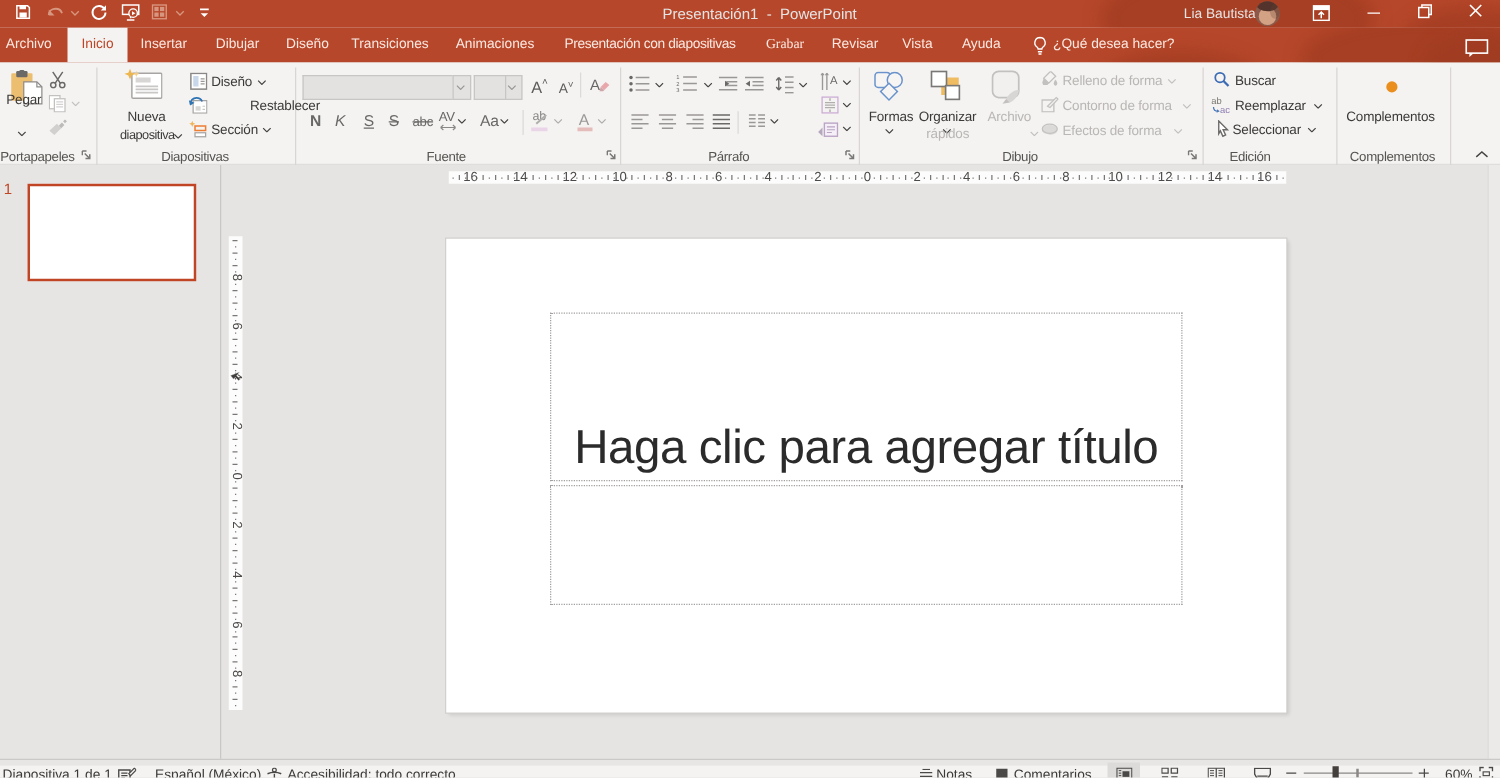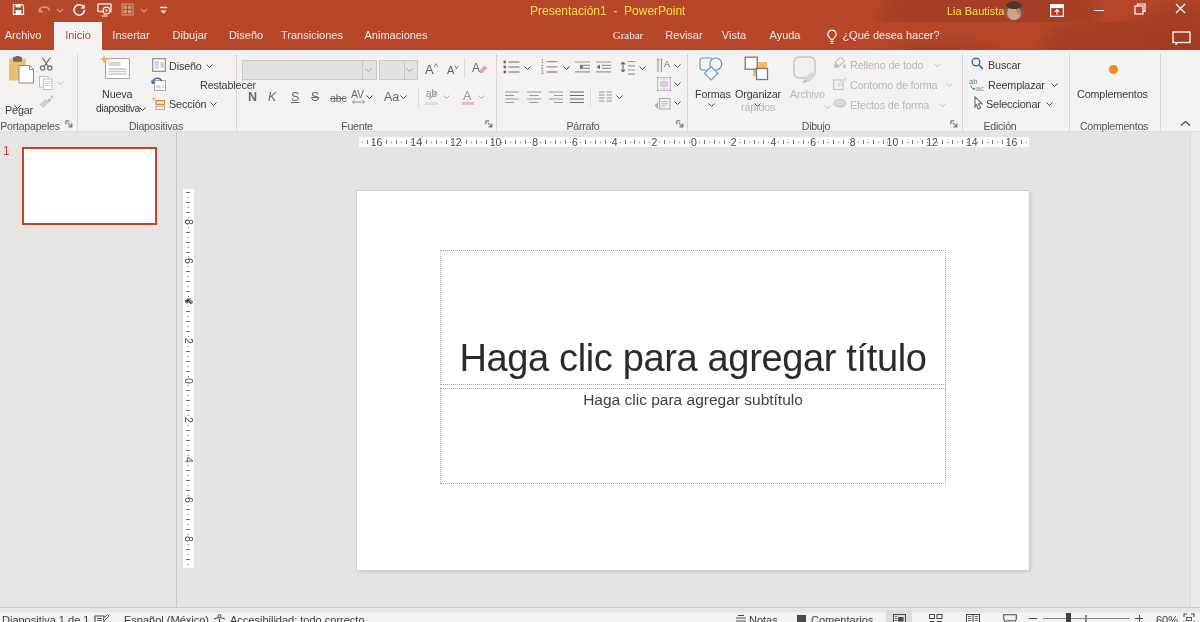--- a/index.html
+++ b/index.html
@@ -2,21 +2,21 @@
 <html><head><meta charset="utf-8">
 <style>
   html,body{margin:0;padding:0;}
   body{width:1200px;height:622px;overflow:hidden;position:relative;
        font-family:"Liberation Sans",sans-serif;background:#e6e4e3;}
   .abs{position:absolute;}
   
   #titlebar{left:0;top:0;width:1200px;height:22px;background:#b7472a;overflow:hidden;}
   #tabrow{left:0;top:22px;width:1200px;height:28px;background:#b7472a;overflow:hidden;}
   .blob{position:absolute;background:#a03c22;border-radius:50%;opacity:.75;filter:blur(7px);}
-  .ttl{color:#fde047;font-size:12px;}
+  .ttl{color:#e5e5e5;font-size:12px;}
   .tab{position:absolute;top:0;height:28px;line-height:27px;color:#fbe9e2;font-size:11px;white-space:nowrap;transform:translateX(-50%);}
   
   #ribbon{left:0;top:50px;width:1200px;height:81px;background:#f4f3f2;border-bottom:1px solid #e0dedc;}
   .gsep{position:absolute;top:4px;width:1px;height:120px;background:#d8d5d3;}
   .glabel{position:absolute;top:69.5px;font-size:10.6px;color:#55534f;white-space:nowrap;transform:translateX(-50%);letter-spacing:-0.25px;}
   .rtext{position:absolute;font-size:10.8px;color:#3c3a38;white-space:nowrap;letter-spacing:-0.15px;}
   .fbtn{font-size:12.5px !important;color:#6a6866 !important;}
   .rgray{color:#b9b6b4;}
   .chev{position:absolute;width:7px;height:4px;}
   .launch{position:absolute;width:8px;height:8px;}
@@ -106,20 +106,21 @@
   <div class="blob" style="left:880px;top:18px;width:130px;height:50px;"></div>
   <div class="blob" style="left:1140px;top:6px;width:90px;height:46px;opacity:.9;"></div>
   <span class="tab" style="left:23px;">Archivo</span>
   <div class="abs" style="left:54px;top:0;width:48px;height:28px;background:#f5f3f1;"></div>
   <span class="tab" style="left:78px;color:#bc4527;">Inicio</span>
   <span class="tab" style="left:131px;">Insertar</span>
   <span class="tab" style="left:190px;">Dibujar</span>
   <span class="tab" style="left:246px;">Diseño</span>
   <span class="tab" style="left:312px;">Transiciones</span>
   <span class="tab" style="left:396px;">Animaciones</span>
+  <span class="tab" style="left:520px;letter-spacing:-0.3px;">Presentación con diapositivas</span>
   <span class="tab" style="left:628px;font-family:Liberation Serif, serif;">Grabar</span>
   <span class="tab" style="left:684px;">Revisar</span>
   <span class="tab" style="left:734px;">Vista</span>
   <span class="tab" style="left:785px;">Ayuda</span>
   <span class="tab" style="left:891px;">¿Qué desea hacer?</span>
   <svg class="abs" style="left:826px;top:7px;" width="12" height="16" viewBox="0 0 12 16">
     <path d="M6 1a4.2 4.2 0 0 1 2.4 7.6c-.6.5-.9 1-.9 1.6H4.5c0-.6-.3-1.1-.9-1.6A4.2 4.2 0 0 1 6 1z" fill="none" stroke="#fff" stroke-width="1.1"></path>
     <path d="M4.3 12.4h3.4M4.8 14.2h2.4" stroke="#fff" stroke-width="1.1"></path>
   </svg>
   <svg class="abs" style="left:1172px;top:9px;" width="19" height="15" viewBox="0 0 19 15">
@@ -137,21 +138,21 @@
   <div class="gsep" style="left:1069px;"></div>
   <div class="gsep" style="left:1160px;"></div>
 
   <svg class="abs" style="left:8px;top:6px;" width="27" height="28" viewBox="0 0 27 28">
     <rect x="1" y="2.5" width="17" height="22" rx="1" fill="#ecbe70"></rect>
     <rect x="5" y="0.8" width="9" height="5" rx="1" fill="#6b6967"></rect>
     <rect x="7.5" y="0" width="4" height="2.4" rx="1" fill="#6b6967"></rect>
     <path d="M11 9.5h10.5l4 4V27H11z" fill="#fff" stroke="#8e8c8a" stroke-width="1"></path>
     <path d="M21.5 9.5v4h4" fill="none" stroke="#8e8c8a" stroke-width="1"></path>
   </svg>
-  <div class="rtext" style="left:5px;top:54px;">Pegar</div>
+  <div class="rtext" style="left:5px;top:24px;">Pegar</div>
   <svg class="chev" style="left:14px;top:55px;" viewBox="0 0 7 4">
       <path d="M0.5 0.5l3 3 3-3" fill="none" stroke="#454442" stroke-width="1"></path>
     </svg>
   <svg class="abs" style="left:39px;top:7px;" width="15" height="14" viewBox="0 0 15 14">
     <path d="M3.2 0.5l6 9M11.2 0.5l-6 9" stroke="#6b6967" stroke-width="1.2" fill="none"></path>
     <circle cx="3.6" cy="11" r="2.1" fill="none" stroke="#6b6967" stroke-width="1.2"></circle>
     <circle cx="10.8" cy="11" r="2.1" fill="none" stroke="#6b6967" stroke-width="1.2"></circle>
   </svg>
   <svg class="abs" style="left:39px;top:26px;" width="14" height="14" viewBox="0 0 14 14">
     <rect x="0.5" y="0.5" width="8.5" height="10.5" fill="#fff" stroke="#c3c1bf" stroke-width="1"></rect>
@@ -374,21 +375,21 @@
   <div class="rtext rgray" style="left:790px;top:38px;">Archivo</div>
   <div class="rtext rgray" style="left:741px;top:51px;">rápidos</div>
   <svg class="chev" style="left:824px;top:55px;" viewBox="0 0 7 4">
       <path d="M0.5 0.5l3 3 3-3" fill="none" stroke="#c3c1bf" stroke-width="1"></path>
     </svg>
   <svg class="abs" style="left:833px;top:7px;" width="14" height="13" viewBox="0 0 14 13">
     <path d="M2 5.5L7.5 0l4 4-5.5 5.5z" fill="none" stroke="#c3c1bf" stroke-width="1.1"></path>
     <path d="M2 5.5l4 4-1 1.5H1.5L0.8 9z" fill="#c3c1bf"></path>
     <path d="M12.8 9.5c0 1.1-0.7 2-1.4 2s-1.4-0.9-1.4-2 1.4-3 1.4-3 1.4 1.9 1.4 3z" fill="#c3c1bf"></path>
   </svg>
-  <div class="rtext rgray" style="left:850px;top:9px;">Relleno de todo</div>
+  <div class="rtext rgray" style="left:850px;top:9px;">Relleno de forma</div>
   <svg class="chev" style="left:934px;top:13px;" viewBox="0 0 7 4">
       <path d="M0.5 0.5l3 3 3-3" fill="none" stroke="#c3c1bf" stroke-width="1"></path>
     </svg>
   <svg class="abs" style="left:833px;top:27px;" width="14" height="13" viewBox="0 0 14 13">
     <rect x="0.6" y="3" width="9.5" height="9.5" fill="none" stroke="#c3c1bf" stroke-width="1.1"></rect>
     <path d="M5 8L12 1l1.5 1.2L7 9z" fill="#f1f0ef" stroke="#c3c1bf" stroke-width="0.9"></path>
   </svg>
   <div class="rtext rgray" style="left:850px;top:29px;">Contorno de forma</div>
   <svg class="chev" style="left:946px;top:33px;" viewBox="0 0 7 4">
       <path d="M0.5 0.5l3 3 3-3" fill="none" stroke="#c3c1bf" stroke-width="1"></path>
@@ -661,22 +662,20 @@
     </div>
   <div class="abs" style="left:1190px;top:0;width:10px;height:475px;background:#eceae9;border-left:1px solid #dcdad8;"></div>
   <svg class="abs" style="left:184px;top:165px;" width="9" height="9" viewBox="0 0 9 9">
     <path d="M0.3 3.4L7.8 0.4 5.4 3.6 8.4 6.2 6.8 7.6 4.2 4.8 2.8 6.4z" fill="#3f3e3d" stroke="#fbfbfb" stroke-width="0.4"></path>
   </svg>
   <div id="slide">
     <div class="ph" style="left:83px;top:59px;width:504px;height:133px;"></div>
     <div class="ph" style="left:83px;top:197px;width:504px;height:94px;"></div>
     <div style="position:absolute;left:0;width:672px;top:146px;text-align:center;
          font-size:38px;color:#2b2b2b;letter-spacing:-0.35px;">Haga clic para agregar título</div>
-    <div style="position:absolute;left:0;width:672px;top:200px;text-align:center;
-         font-size:15.5px;color:#404040;">Haga clic para agregar subtítulo</div>
   </div>
 </div>
 
 <div class="abs" id="status">
   <span class="st" style="left:2px;">Diapositiva 1 de 1</span>
   <svg class="abs" style="left:94px;top:6px;" width="15" height="12" viewBox="0 0 15 12">
     <path d="M1 2h9v9H1z" fill="none" stroke="#4a4947" stroke-width="1.1"></path>
     <path d="M3 4.5h5M3 6.5h5M3 8.5h3" stroke="#4a4947" stroke-width="0.9"></path>
     <path d="M9 5L13.5 0.5l1.5 1.5L10.5 6.5z" fill="#f3f1f0" stroke="#4a4947" stroke-width="0.9"></path>
   </svg>

